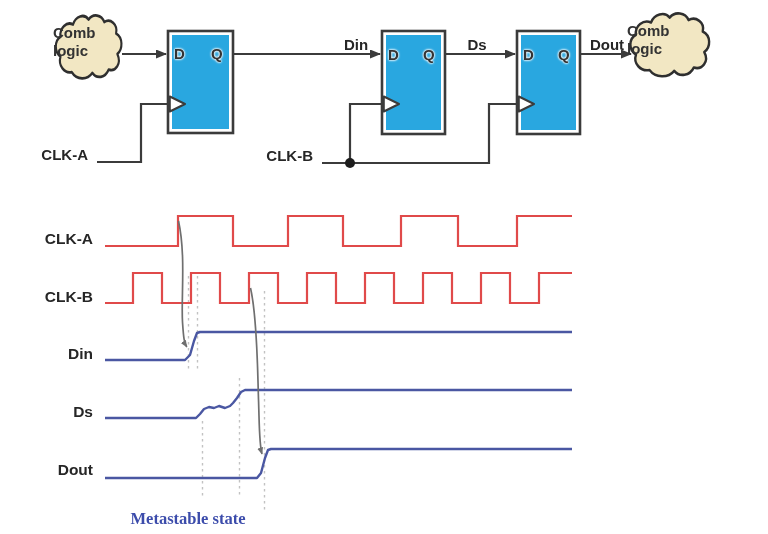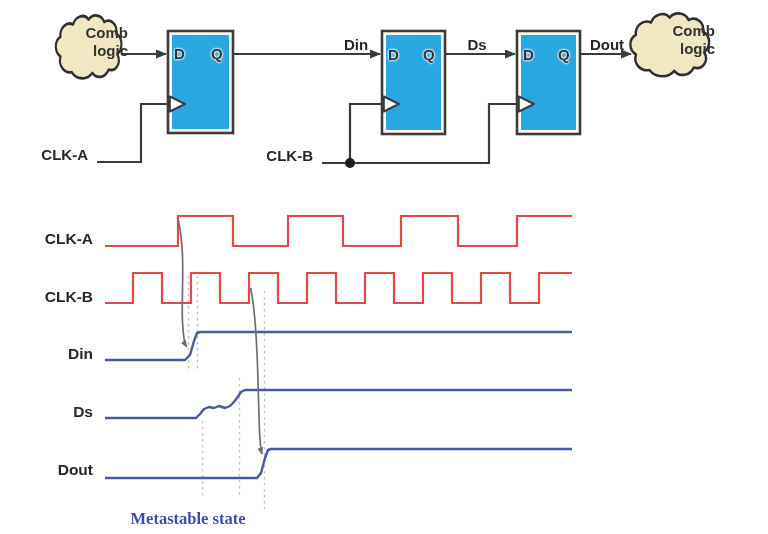--- a/index.html
+++ b/index.html
@@ -14,21 +14,21 @@
   .lbl{
     position:absolute;
     color:#262626;
     font-weight:bold;
     font-size:15px;
     line-height:17px;
     white-space:nowrap;
   }
   .cloud-text{
     position:absolute;
-    text-align:right;
+    text-align:left;
     font-weight:bold;
     font-size:15px;
     line-height:18px;
     color:#333333;
     white-space:pre-line;
   }
   .pin{
     position:absolute;
     font-weight:bold;
     font-size:15px;

